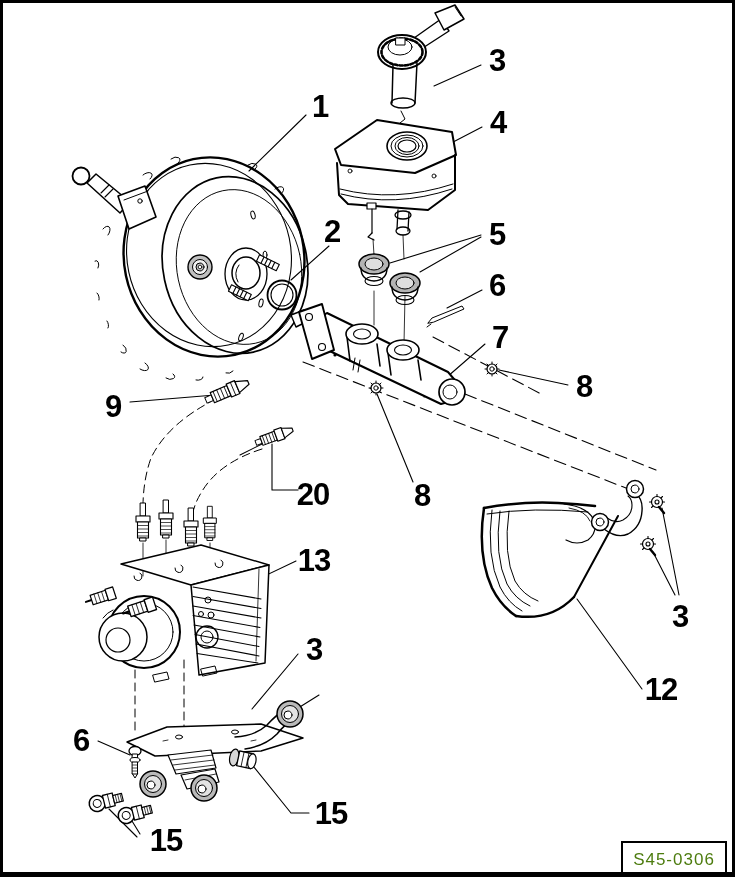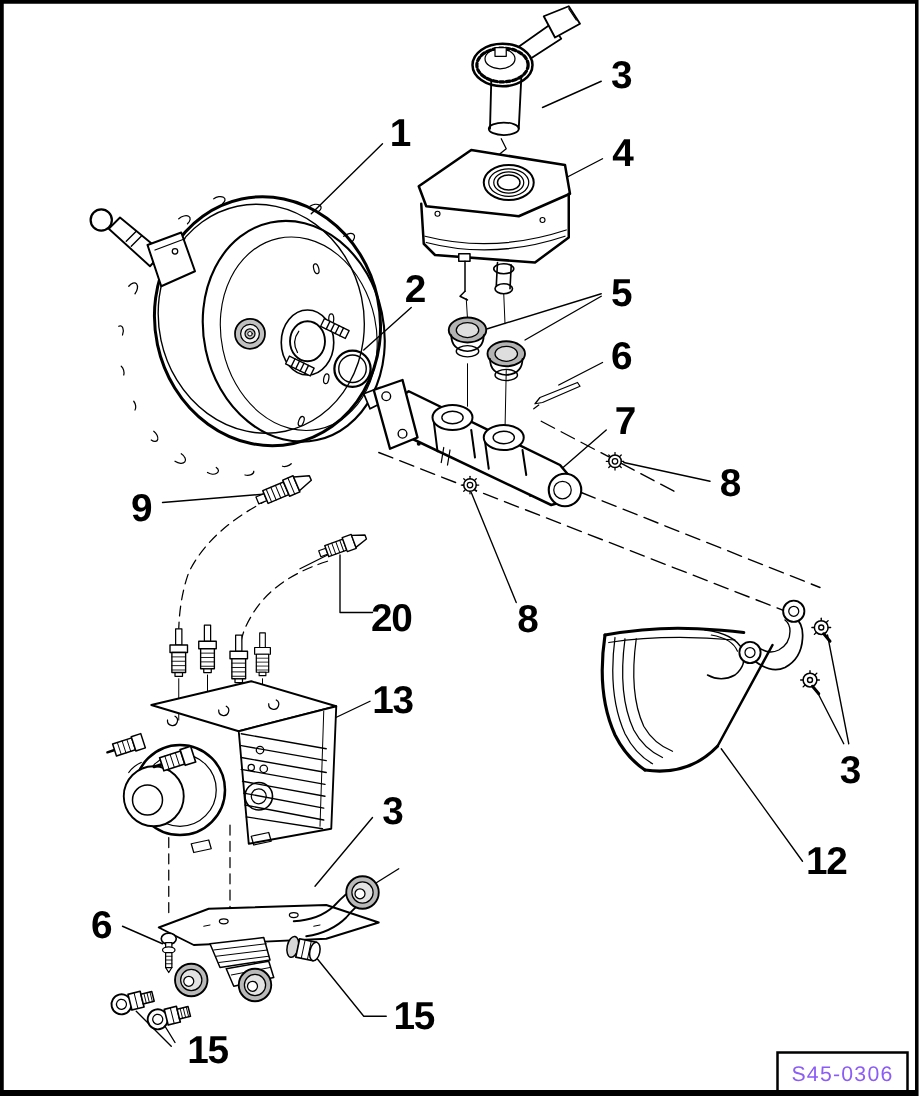--- a/index.html
+++ b/index.html
@@ -11,21 +11,21 @@
   .frame svg { position:absolute; left:0; top:0; }
   .callout {
     position:absolute; transform:translate(-50%,-50%);
     font-weight:700; font-size:31px; line-height:1; color:#000;
     letter-spacing:-1px; white-space:nowrap; user-select:none;
   }
   .code-box {
     position:absolute; left:618px; top:838px; width:106px; height:37px;
     box-sizing:border-box; border:2px solid #000; background:#fff;
     display:flex; align-items:center; justify-content:center;
-    font-size:17px; font-weight:400; letter-spacing:1px; color:#8b5cf6;
+    font-size:17px; font-weight:400; letter-spacing:1px; color:#4d7c0f;
   }
 </style>
 </head>
 <body>
 
 <div class="frame">
 
 <svg width="729" height="869" viewBox="0 0 729 869" fill="none" stroke="#000" stroke-linecap="round" stroke-linejoin="round">
 
   <g stroke-width="1.1" stroke-dasharray="12 6">

